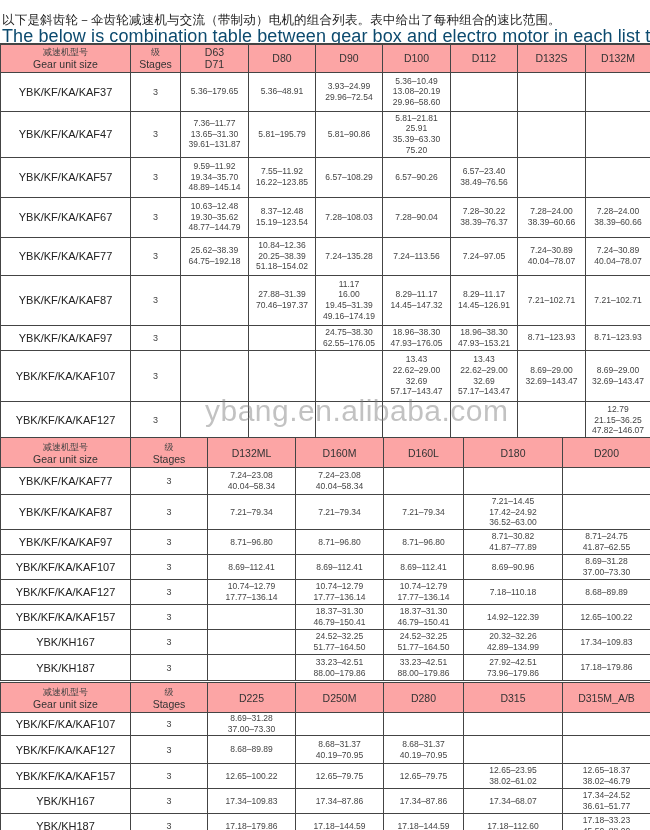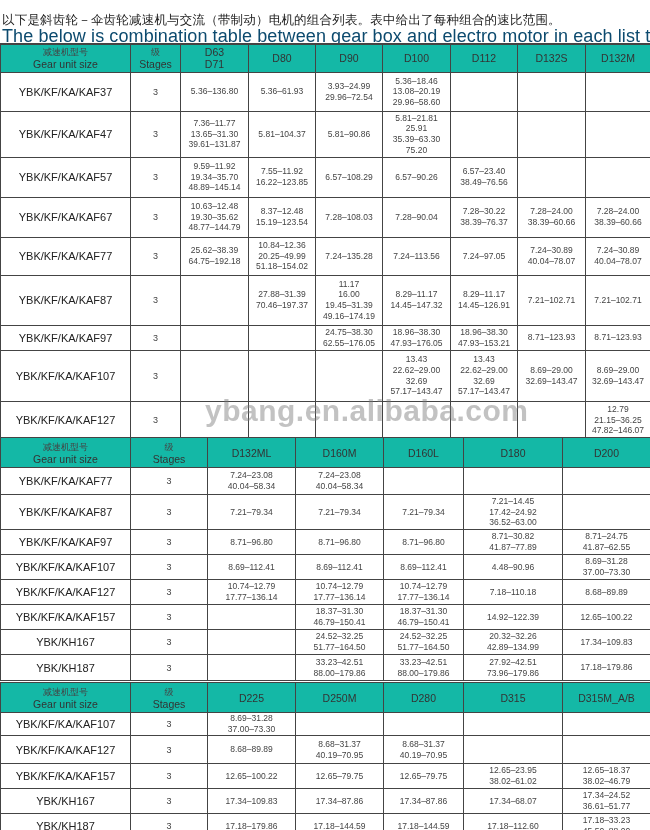--- a/index.html
+++ b/index.html
@@ -2,30 +2,30 @@
 <html><head>
 <meta charset="utf-8">
 <style>
   * { box-sizing: border-box; margin: 0; padding: 0; }
   html, body { width: 650px; height: 830px; background: #ffffff; overflow: hidden; }
   body { font-family: "Liberation Sans", "DejaVu Sans", sans-serif; color: #333; position: relative; }
   .title-cn { position: absolute; left: 2px; top: 12px; font-size: 12.5px; color: #222; white-space: nowrap; letter-spacing: 0.2px; font-family: Liberation Serif, serif; }
   .title-en { position: absolute; left: 2px; top: 26px; font-size: 18px; color: #0c4a6e; white-space: nowrap; letter-spacing: 0.1px; }
   table { position: absolute; left: 0; border-collapse: collapse; table-layout: fixed; width: 650px; }
   td, th { border: 1px solid #444; text-align: center; vertical-align: middle; font-weight: normal; }
-  th { background: #14b8a6; font-size: 10.5px; color: #333; line-height: 12px; }
+  th { background: #fca5a5; font-size: 10.5px; color: #333; line-height: 12px; }
   th .cn { font-family: "DejaVu Sans", sans-serif; font-size: 9px; color: #444; display: block; }
   th .en { display: block; font-size: 10.5px; }
   td.model { font-size: 11px; color: #222; }
   td.stage { font-size: 9px; color: #444; }
   td.val { font-size: 8.5px; color: #444; line-height: 10.6px; white-space: pre-line; }
   #t1 { top: 43px; border-top: 2px solid #444; }
   #t2 { top: 437px; }
   #t3 { top: 682px; }
-  .watermark { position: absolute; left: 205px; top: 394px; font-size: 30px; color: rgba(120,120,120,0.45); letter-spacing: 0.5px; pointer-events: none; font-family: "Liberation Sans", sans-serif; font-weight: bold; }
+  .watermark { position: absolute; left: 205px; top: 394px; font-size: 30px; color: rgba(120,120,120,0.45); letter-spacing: 0.5px; pointer-events: none; font-family: "Liberation Sans", sans-serif; }
 </style>
 </head>
 <body>
 
 <div class="title-cn">以下是斜齿轮－伞齿轮减速机与交流（带制动）电机的组合列表。表中给出了每种组合的速比范围。</div>
 <div class="title-en">The below is combination table between gear box and electro motor in each list the ratio range.</div>
 
 <table id="t1">
   <colgroup>
     <col style="width:130px">
@@ -55,38 +55,38 @@
       <th>D100</th>
       <th>D112</th>
       <th>D132S</th>
       <th>D132M</th>
     </tr>
   </thead>
   <tbody id="t1body">
       <tr style="height: 39px;">
         <td class="model">YBK/KF/KA/KAF37</td>
         <td class="stage">3</td>
-        <td class="val">5.36–136.80</td>
-        <td class="val">5.36–61.93</td>
+        <td class="val">5.36–179.65</td>
+        <td class="val">5.36–48.91</td>
         <td class="val">3.93–24.99
 29.96–72.54</td>
-        <td class="val">5.36–18.46
+        <td class="val">5.36–10.49
 13.08–20.19
 29.96–58.60</td>
         <td class="val"></td>
         <td class="val"></td>
         <td class="val"></td>
       </tr>
       <tr style="height: 46px;">
         <td class="model">YBK/KF/KA/KAF47</td>
         <td class="stage">3</td>
         <td class="val">7.36–11.77
 13.65–31.30
 39.61–131.87</td>
-        <td class="val">5.81–104.37</td>
+        <td class="val">5.81–195.79</td>
         <td class="val">5.81–90.86</td>
         <td class="val">5.81–21.81
 25.91
 35.39–63.30
 75.20</td>
         <td class="val"></td>
         <td class="val"></td>
         <td class="val"></td>
       </tr>
       <tr style="height: 40px;">
@@ -120,21 +120,21 @@
 38.39–60.66</td>
         <td class="val">7.28–24.00
 38.39–60.66</td>
       </tr>
       <tr style="height: 38px;">
         <td class="model">YBK/KF/KA/KAF77</td>
         <td class="stage">3</td>
         <td class="val">25.62–38.39
 64.75–192.18</td>
         <td class="val">10.84–12.36
-20.25–49.99
+20.25–38.39
 51.18–154.02</td>
         <td class="val">7.24–135.28</td>
         <td class="val">7.24–113.56</td>
         <td class="val">7.24–97.05</td>
         <td class="val">7.24–30.89
 40.04–78.07</td>
         <td class="val">7.24–30.89
 40.04–78.07</td>
       </tr>
       <tr style="height: 50px;">
@@ -263,21 +263,21 @@
 41.87–77.89</td>
         <td class="val">8.71–24.75
 41.87–62.55</td>
       </tr>
       <tr style="height: 25px;">
         <td class="model">YBK/KF/KA/KAF107</td>
         <td class="stage">3</td>
         <td class="val">8.69–112.41</td>
         <td class="val">8.69–112.41</td>
         <td class="val">8.69–112.41</td>
-        <td class="val">4.48–90.96</td>
+        <td class="val">8.69–90.96</td>
         <td class="val">8.69–31.28
 37.00–73.30</td>
       </tr>
       <tr style="height: 25px;">
         <td class="model">YBK/KF/KA/KAF127</td>
         <td class="stage">3</td>
         <td class="val">10.74–12.79
 17.77–136.14</td>
         <td class="val">10.74–12.79
 17.77–136.14</td>

